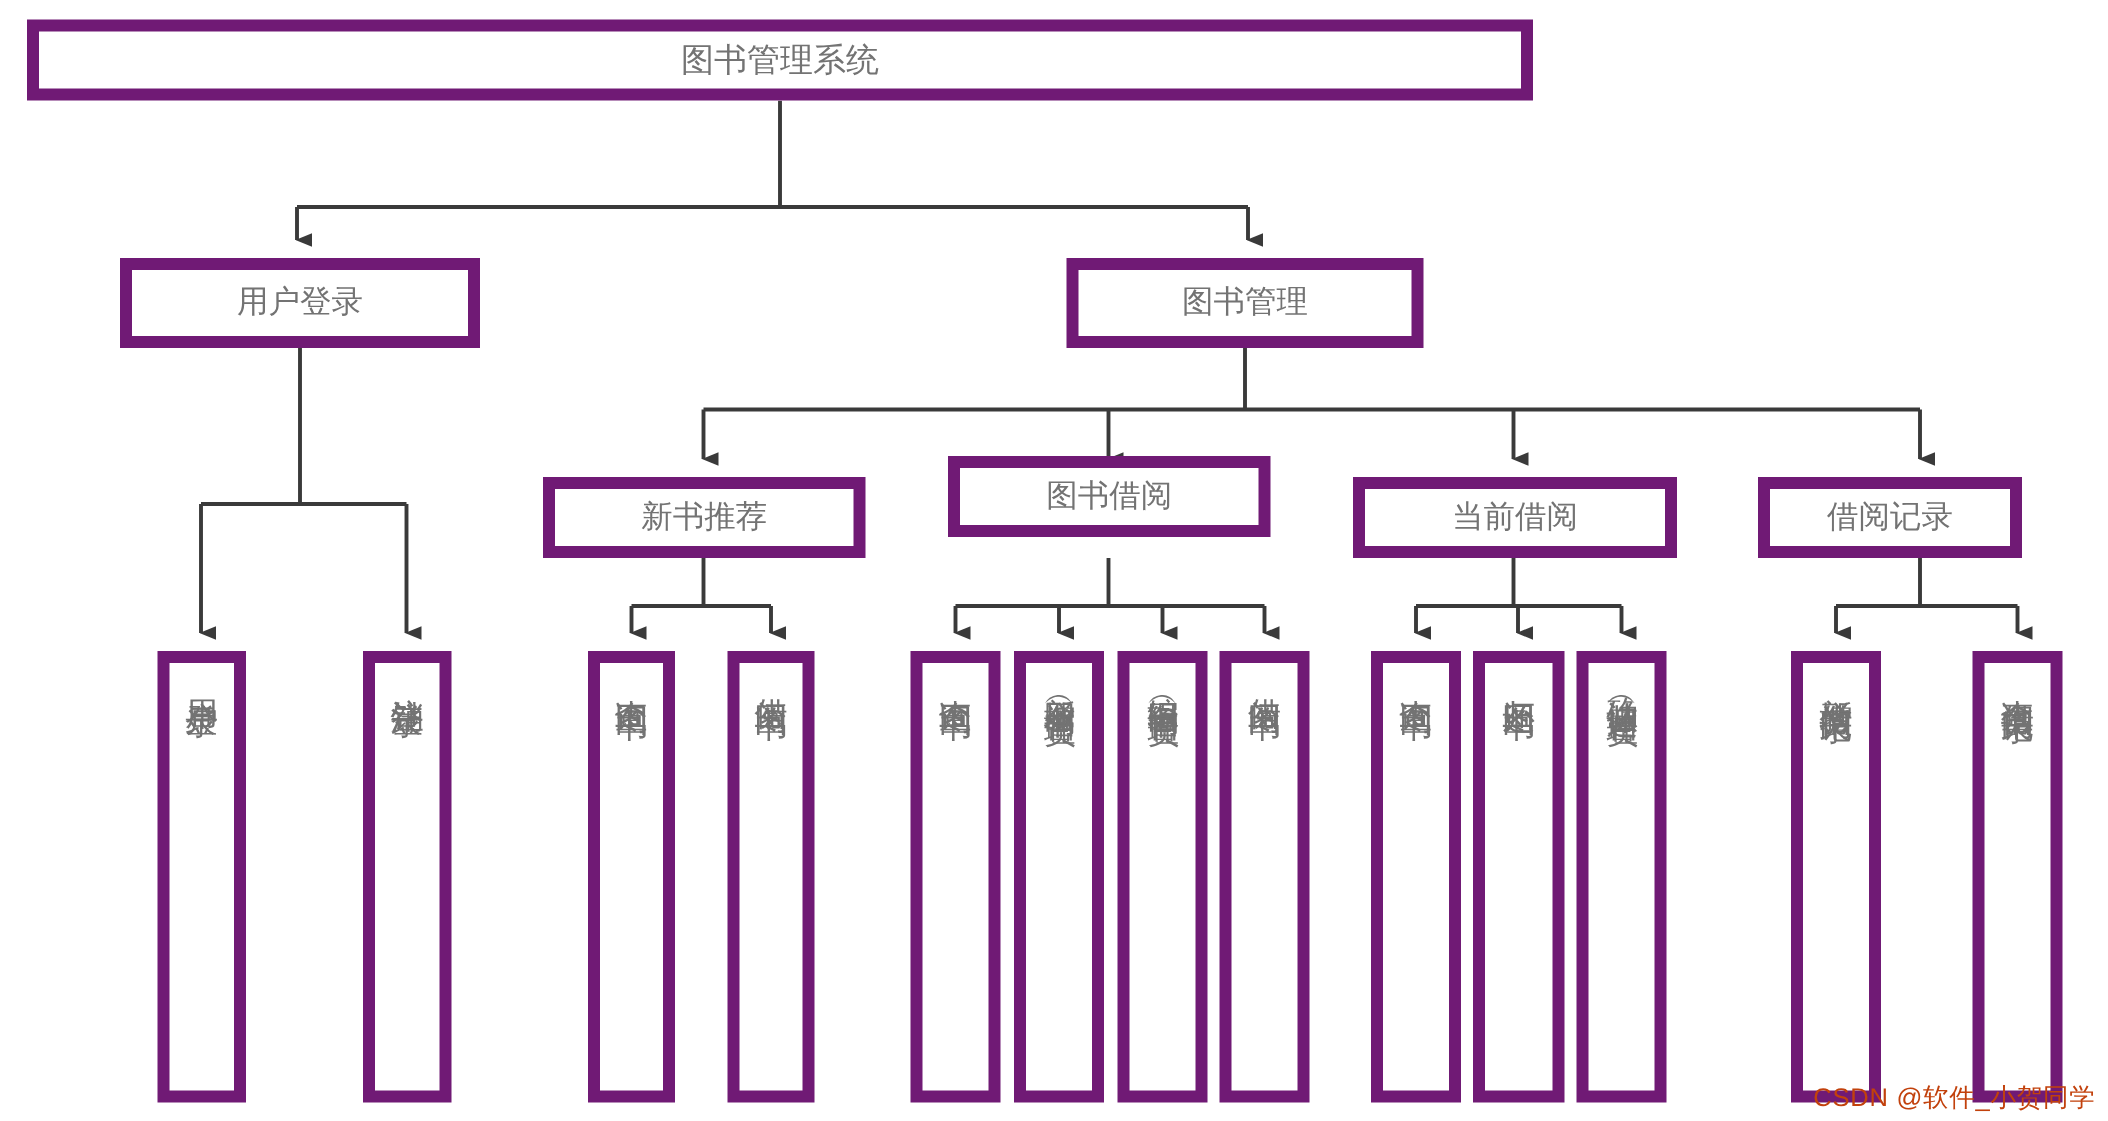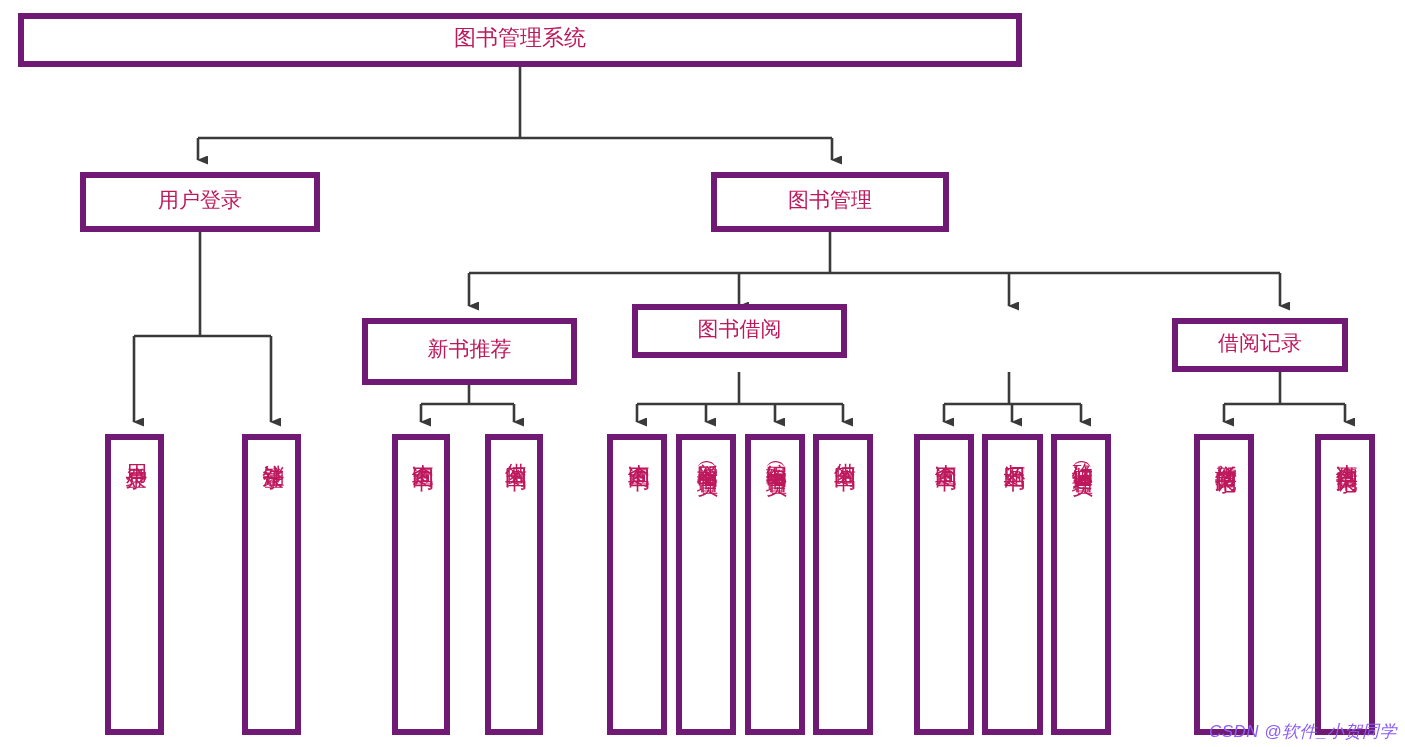--- a/index.html
+++ b/index.html
@@ -22,26 +22,25 @@
     left: 0;
     top: 0;
     width: 1405px;
     height: 747px;
     pointer-events: none;
   }
   .node {
     position: absolute;
     box-sizing: border-box;
     background: #ffffff;
-    border: 6px solid #701a75;
+    border: 8px solid #701a75;
     display: flex;
     align-items: center;
     justify-content: center;
-    color: #be185d;
-    font-family: Liberation Mono, monospace;
+    color: #737373;
   }
   .node .label {
     text-align: center;
     line-height: 1.18;
     white-space: pre;
   }
   .node.horizontal .label {
     font-size: 21px;
   }
   .node.root .label {
@@ -60,25 +59,24 @@
     white-space: nowrap;
   }
   .node.vertical.tall-text .label {
     font-size: 21px;
   }
   .watermark {
     position: absolute;
     right: 8px;
     bottom: 4px;
     font-size: 17px;
-    color: #8b5cf6;
+    color: #c2410c;
     letter-spacing: 0.5px;
     user-select: none;
     white-space: nowrap;
-    font-style: italic;
   }
 </style>
 </head>
 <body>
 
 <div id="diagram-root">
 
   <svg class="connectors" viewBox="0 0 1405 747">
     <defs>
       <marker id="arrow" markerWidth="9" markerHeight="11" refX="4.5" refY="10" orient="auto" markerUnits="userSpaceOnUse">
@@ -133,25 +131,28 @@
     <span class="label">图书管理系统</span>
   </div>
 
   <div class="node horizontal" style="left:80px; top:172px; width:240px; height:60px;">
     <span class="label">用户登录</span>
   </div>
   <div class="node horizontal" style="left:711px; top:172px; width:238px; height:60px;">
     <span class="label">图书管理</span>
   </div>
 
-  <div class="node horizontal" style="left:362px; top:318px; width:215px; height:67px;">
+  <div class="node horizontal" style="left:362px; top:318px; width:215px; height:54px;">
     <span class="label">新书推荐</span>
   </div>
   <div class="node horizontal" style="left:632px; top:304px; width:215px; height:54px;">
     <span class="label">图书借阅</span>
+  </div>
+  <div class="node horizontal" style="left:902px; top:318px; width:216px; height:54px;">
+    <span class="label">当前借阅</span>
   </div>
   <div class="node horizontal" style="left:1172px; top:318px; width:176px; height:54px;">
     <span class="label">借阅记录</span>
   </div>
 
   <div class="node vertical" style="left:105px; top:434px; width:59px; height:301px;">
     <span class="label">用户登录</span>
   </div>
   <div class="node vertical" style="left:242px; top:434px; width:59px; height:301px;">
     <span class="label">注销登录</span>

